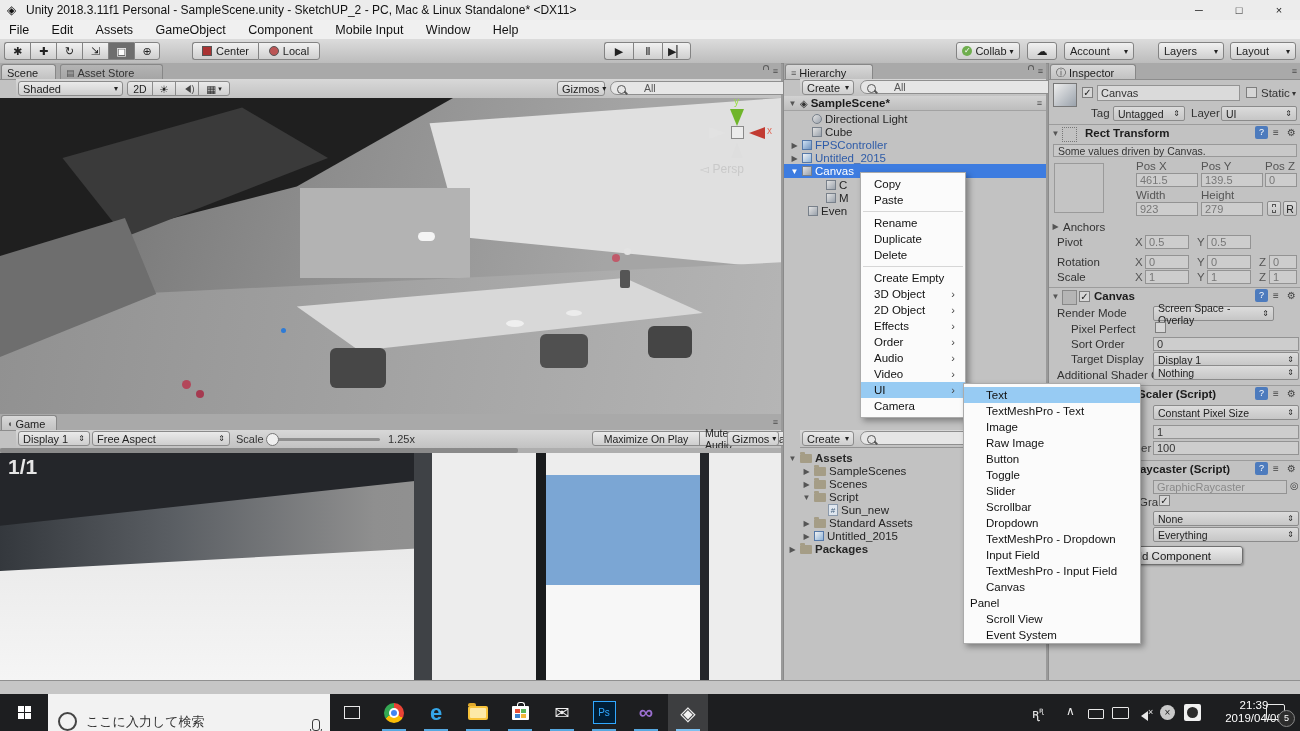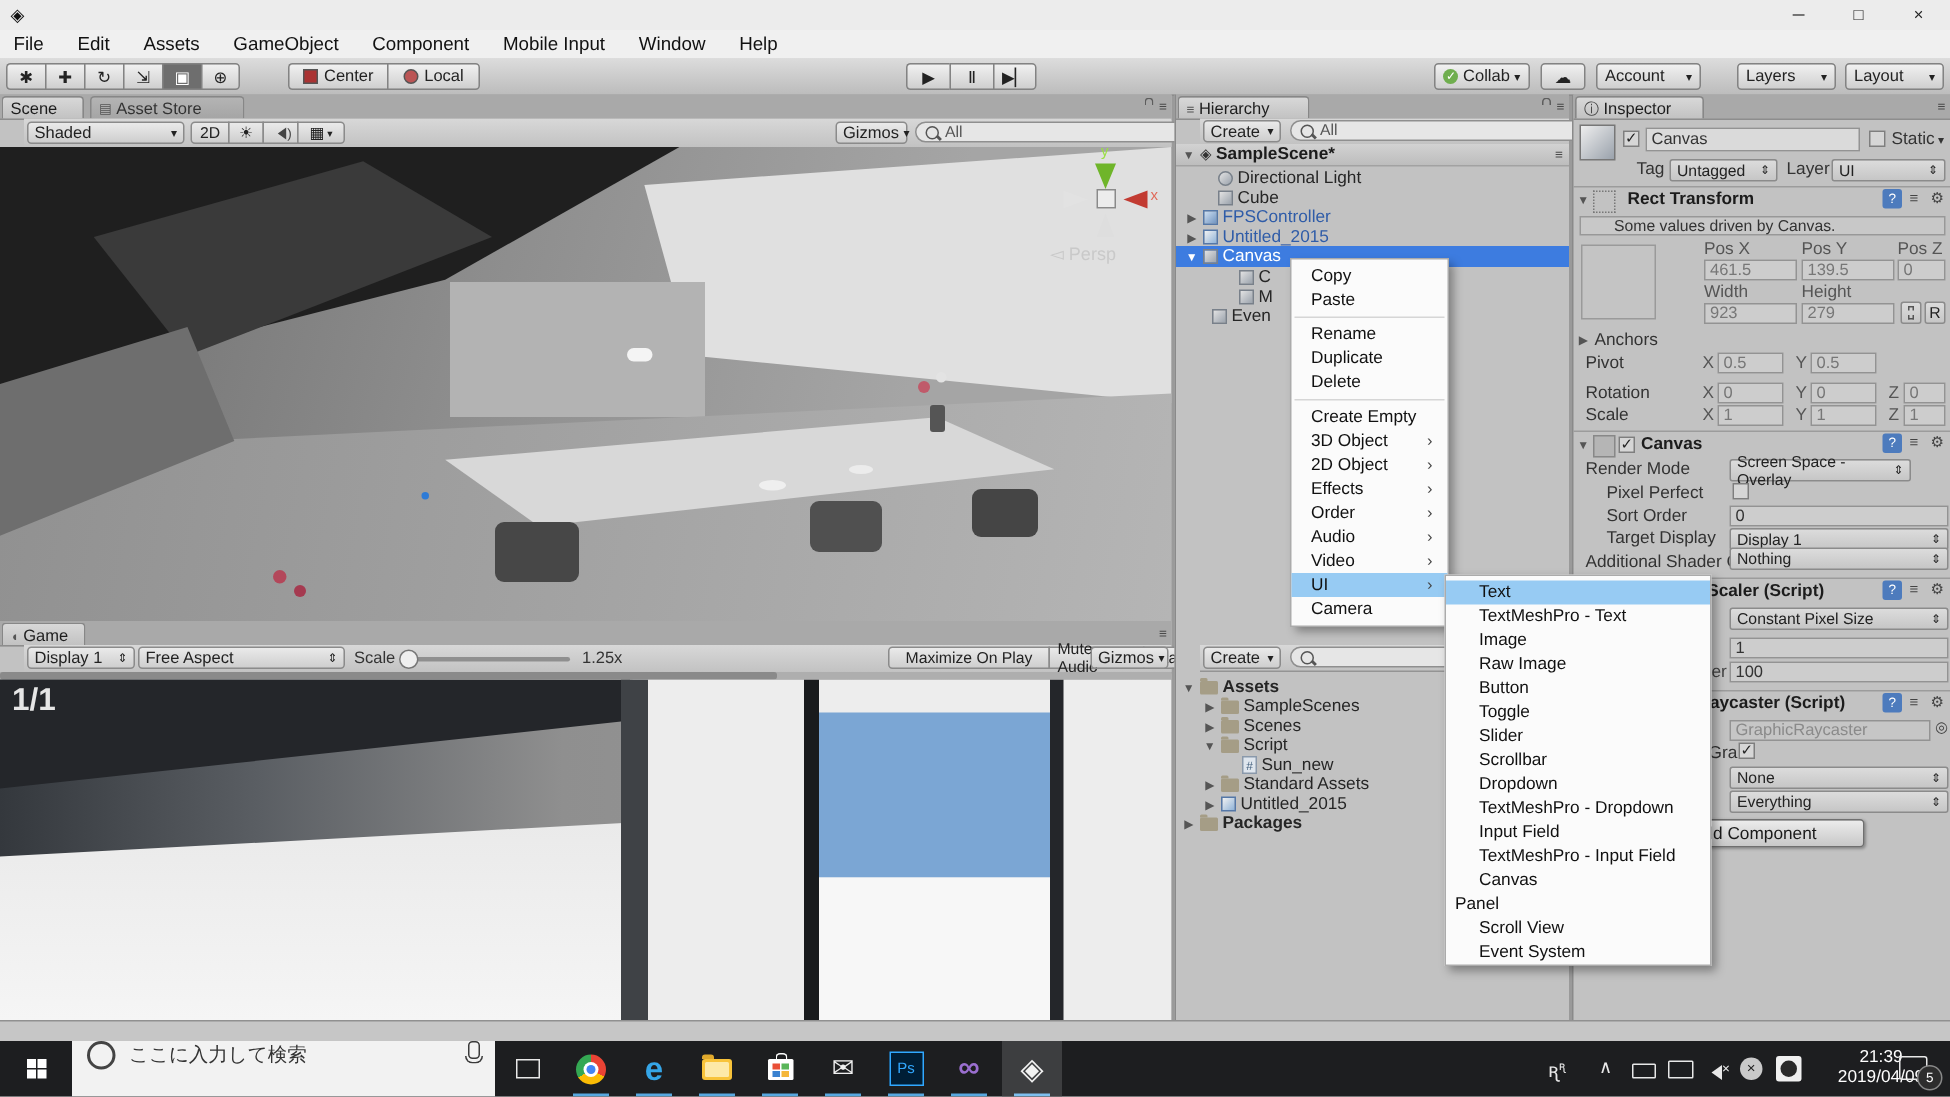--- a/index.html
+++ b/index.html
@@ -28,21 +28,21 @@
   .tab{position:absolute;top:1px;height:15px;box-sizing:border-box;border:1px solid #878787;border-bottom:none;
        border-radius:3px 3px 0 0;background:linear-gradient(#d8d8d8,#c2c2c2);font-size:11px;color:#1d1d1d;
        padding:1px 7px 0 5px;display:flex;align-items:center;gap:3px}
   .tab.inactive{background:linear-gradient(#b4b4b4,#a5a5a5);color:#333}
   .panemenu{position:absolute;right:3px;top:3px;font-size:9px;color:#4a4a4a}
   .itoolbar{position:absolute;left:16px;right:0;background:linear-gradient(#d8d8d8,#c2c2c2);border-bottom:1px solid #949494}
   .ddbtn{display:flex;align-items:center;justify-content:space-between;border:1px solid #8b8b8b;border-radius:3px;
          background:linear-gradient(#eaeaea,#cecece);font-size:11px;color:#222;padding:0 4px;height:15px;box-sizing:border-box;gap:3px}
   .flat{border:1px solid #8b8b8b;background:linear-gradient(#eaeaea,#cecece);height:15px;box-sizing:border-box;
         display:flex;align-items:center;justify-content:center;font-size:10.5px;color:#222;padding:0 5px}
-  .search{display:flex;align-items:center;gap:4px;background:#e6e6e6;border:1px solid #8f8f8f;border-radius:8px;
+  .search{display:flex;align-items:flex-end;gap:18px;background:#e6e6e6;border:1px solid #8f8f8f;border-radius:8px;
           height:14px;box-sizing:border-box;padding:0 6px;font-size:10.5px;color:#555}
   .mag{width:7px;height:7px;border:1.5px solid #555;border-radius:50%;position:relative;flex:none}
   .mag::after{content:"";position:absolute;left:6px;top:6px;width:4px;height:1.5px;background:#555;transform:rotate(45deg)}
   .lock{width:8px;height:6px;background:#5d5d5d;position:relative;border-radius:1px}
   .lock::before{content:"";position:absolute;left:1px;top:-4px;width:4px;height:4px;border:1.5px solid #5d5d5d;border-bottom:none;border-radius:3px 3px 0 0}
   
   .trow{position:absolute;height:14px;display:flex;align-items:center;gap:3px;font-size:11.5px;color:#262626}
   .fold{font-size:8px;color:#555;width:9px;text-align:center;flex:none}
   .cubeico{width:10px;height:10px;background:linear-gradient(135deg,#e3e3e3,#9aa2ac);border:1px solid #78808a;box-sizing:border-box;flex:none}
   .cubeico.blue{background:linear-gradient(135deg,#cfe0f2,#6f93c0);border-color:#5578a8}
@@ -80,20 +80,21 @@
   .mic::after{content:"";position:absolute;left:-3px;top:9px;width:10px;height:4px;border:1.5px solid #3a3a3a;border-top:none;border-radius:0 0 5px 5px}
   .winlogo{display:grid;grid-template-columns:6px 6px;grid-template-rows:6px 6px;gap:1px}
   .winlogo span{background:#fff}
   .gizcone{width:0;height:0;position:absolute}
 </style>
 </head>
 <body>
 
 <div class="abs" id="titlebar">
   <span class="abs t" style="left:7px;top:0">◈</span>
+  <span class="abs t nw" style="left:26px;top:0">Unity 2018.3.11f1 Personal - SampleScene.unity - SketchUP_2 - PC, Mac &amp; Linux Standalone* &lt;DX11&gt;</span>
   <span class="abs winbtn" style="left:1182px">─</span>
   <span class="abs winbtn" style="left:1222px">□</span>
   <span class="abs winbtn" style="left:1262px">×</span>
 </div>
 
 <div class="abs" id="menubar">
   <span class="menuitem">File</span>
   <span class="menuitem">Edit</span>
   <span class="menuitem">Assets</span>
   <span class="menuitem">GameObject</span>
@@ -409,21 +410,21 @@
     <span style="font-size:8px">⇕</span>
   </span>
   <div class="divider" style="top:61px"></div>
 
   <span class="abs fold" style="left:2px;top:66px">▼</span>
   <span class="abs" style="left:13px;top:64px;width:13px;height:13px;border:1px dotted #777"></span>
   <span class="abs comphead" style="left:36px;top:64px">Rect Transform</span>
   <span class="abs helpico" style="left:206px;top:63px">?</span>
   <span class="abs cico" style="left:224px;top:64px">≡</span>
   <span class="abs cico" style="left:238px;top:64px">⚙</span>
-  <div class="abs" style="left:4px;top:81px;width:244px;height:13px;background:#c8c8c8;border:1px solid #989898;box-sizing:border-box;font-size:10.5px;color:#333;padding-left:22px">Some values driven by Canvas.</div>
+  <div class="abs" style="left:4px;top:81px;width:244px;height:13px;background:#c8c8c8;border:1px solid #989898;box-sizing:border-box;font-size:10.5px;color:#333;padding-left:4px">Some values driven by Canvas.</div>
   <div class="abs" style="left:5px;top:100px;width:48px;height:48px;background:#c4c4c4;border:1px solid #9a9a9a"></div>
   <span class="abs ilabel" style="left:87px;top:97px;color:#555">Pos X</span>
   <span class="abs ilabel" style="left:152px;top:97px;color:#555">Pos Y</span>
   <span class="abs ilabel" style="left:216px;top:97px;color:#555">Pos Z</span>
   <span class="abs ifield" style="left:87px;top:110px;width:62px;color:#777">461.5</span>
   <span class="abs ifield" style="left:152px;top:110px;width:62px;color:#777">139.5</span>
   <span class="abs ifield" style="left:216px;top:110px;width:32px;color:#777">0</span>
   <span class="abs ilabel" style="left:87px;top:126px;color:#555">Width</span>
   <span class="abs ilabel" style="left:152px;top:126px;color:#555">Height</span>
   <span class="abs ifield" style="left:87px;top:139px;width:62px;color:#777">923</span>
@@ -628,21 +629,21 @@
 
 <div class="abs" id="taskbar">
   <div class="tb-ico" style="left:0;width:48px">
     <span class="winlogo">
         <span></span>
         <span></span>
         <span></span>
         <span></span>
       </span>
   </div>
-  <div class="abs" style="left:48px;top:0;width:282px;height:37px;background:#f2f2f2;display:flex;align-items:flex-start;padding:0 10px;box-sizing:border-box;gap:9px">
+  <div class="abs" style="left:48px;top:0;width:282px;height:37px;background:#f2f2f2;display:flex;align-items:flex-end;padding:0 10px;box-sizing:border-box;gap:9px">
     <span style="width:15px;height:15px;border:2px solid #444;border-radius:50%;flex:none"></span>
     <span style="font-size:13px;color:#333;flex:1">ここに入力して検索</span>
     <span class="mic"></span>
   </div>
   <div class="tb-ico" style="left:332px">
     <span style="width:14px;height:11px;border:1.5px solid #e8e8e8"></span>
   </div>
   <div class="tb-ico" style="left:374px">
     <span style="width:20px;height:20px;border-radius:50%;background:conic-gradient(#ea4335 0 33%,#fbbc05 33% 66%,#34a853 66% 100%);position:relative">
         <span style="position:absolute;left:5px;top:5px;width:10px;height:10px;background:#fff;border-radius:50%"></span>

